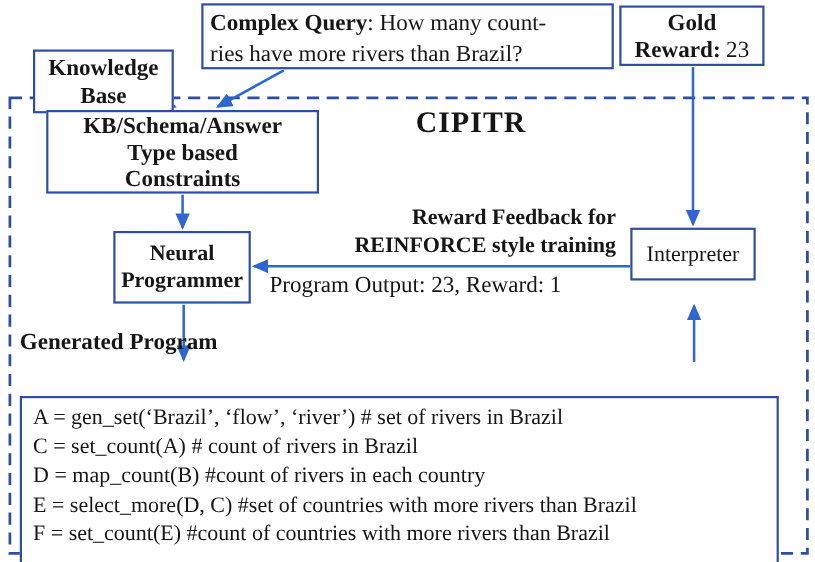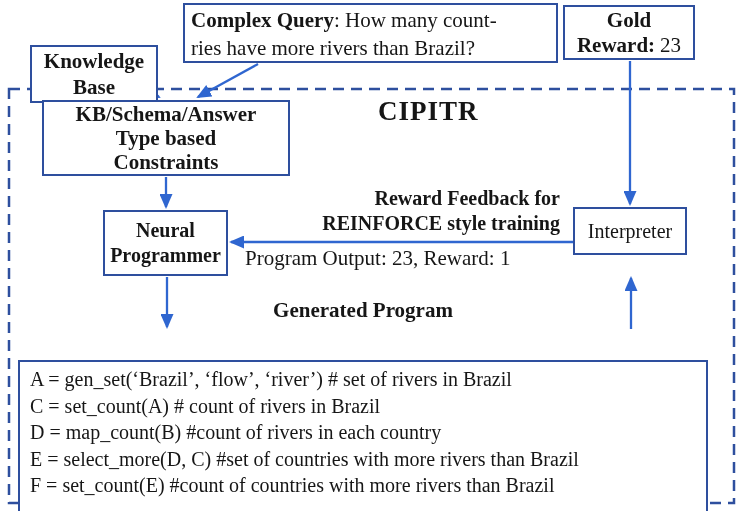--- a/index.html
+++ b/index.html
@@ -24,21 +24,21 @@
   .cipitr-title { position:absolute; left:378px; top:96px; font-size:27px; font-weight:700; letter-spacing:1px; }
 
   .constraints-box { left:42px;  top:100px; width:248px; height:76px; font-size:21px; font-weight:700; line-height:24px; }
   .neural-box      { left:103px; top:210px; width:125px; height:66px; font-size:20px; font-weight:700; line-height:25px; }
   .interp-box      { left:573px; top:207px; width:114px; height:48px; font-size:20px; font-weight:400; }
 
   .reward-text  { position:absolute; left:245px; top:186px; width:315px; text-align:right;
                   font-size:20px; font-weight:700; line-height:25px; }
   .prog-output  { position:absolute; left:245px; top:246px; width:315px; text-align:left; font-size:21px; }
 
-  .genprog-title { position:absolute; left:18px; top:298px; width:690px; text-align:center;
+  .genprog-title { position:absolute; left:18px; top:298px; width:690px; 
                    font-size:21px; font-weight:700; }
   .program-box   { left:18px; top:330px; width:690px; height:166px; font-size:20px;
                    padding:4px 0 0 10px;margin-top:30px; }
   .prog-line     { white-space:nowrap; line-height:26.5px; }
 </style>
 </head>
 <body>
 
 <div class="canvas">
 

